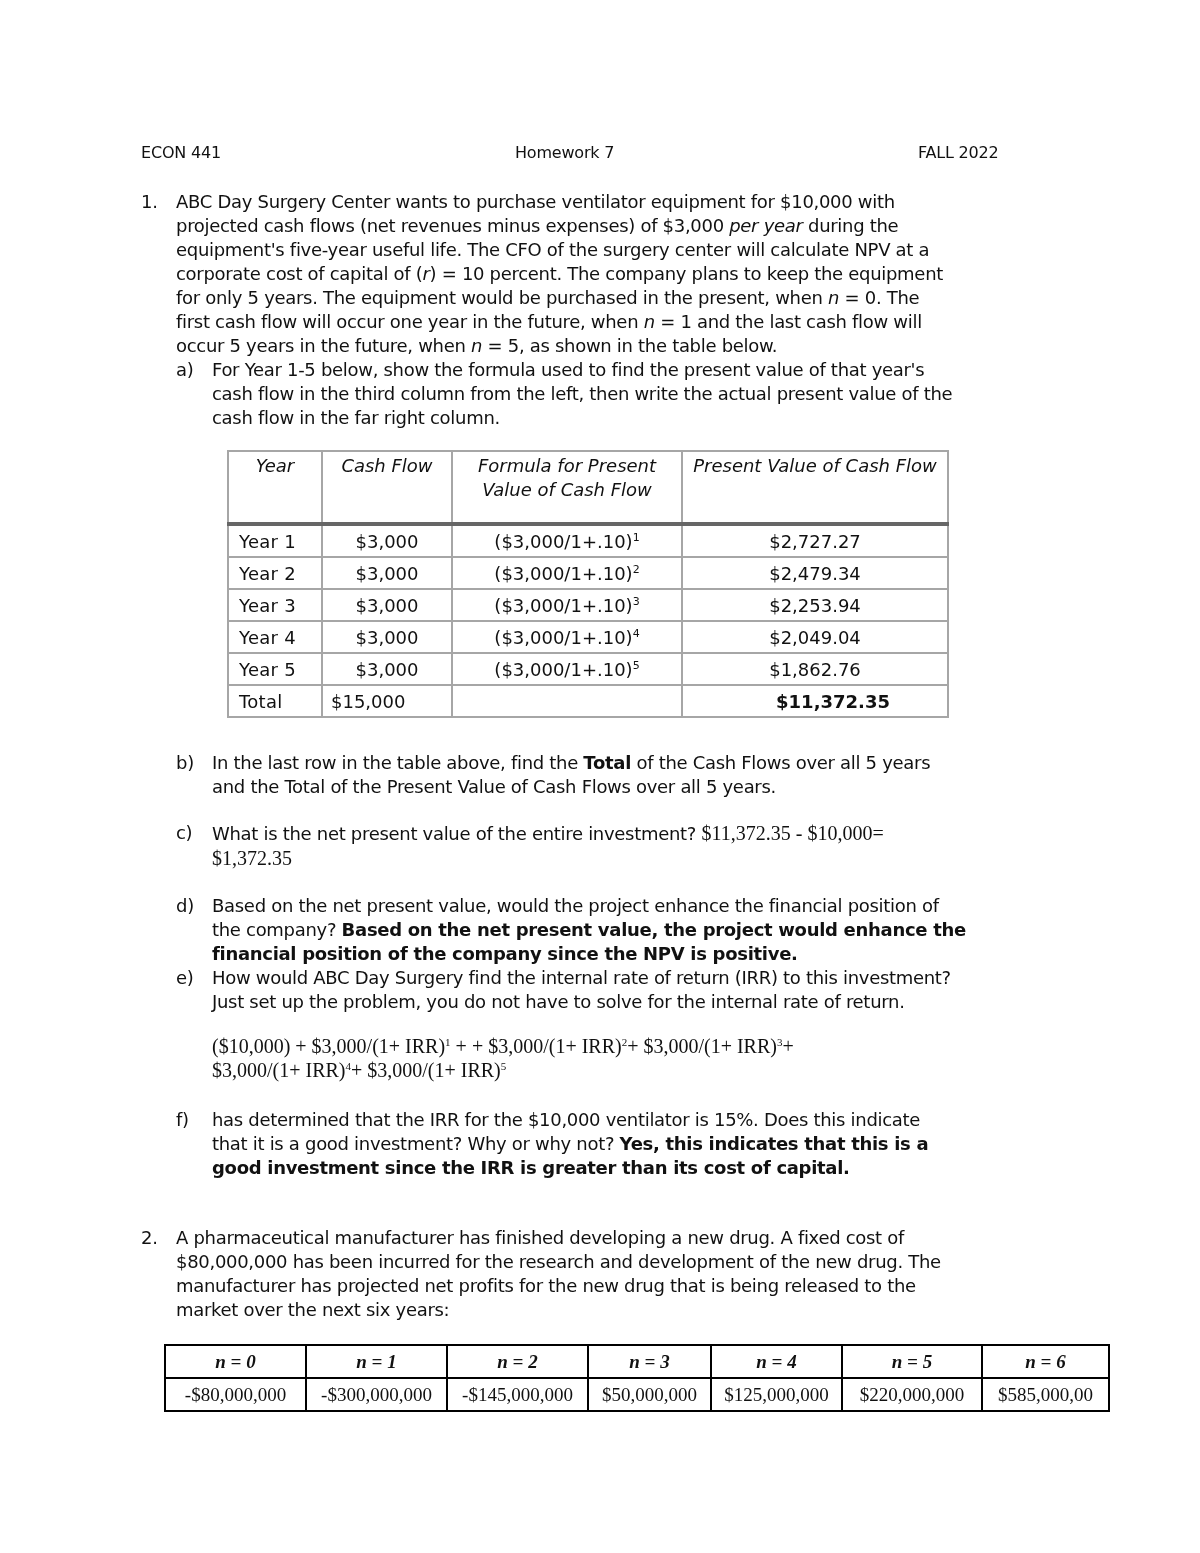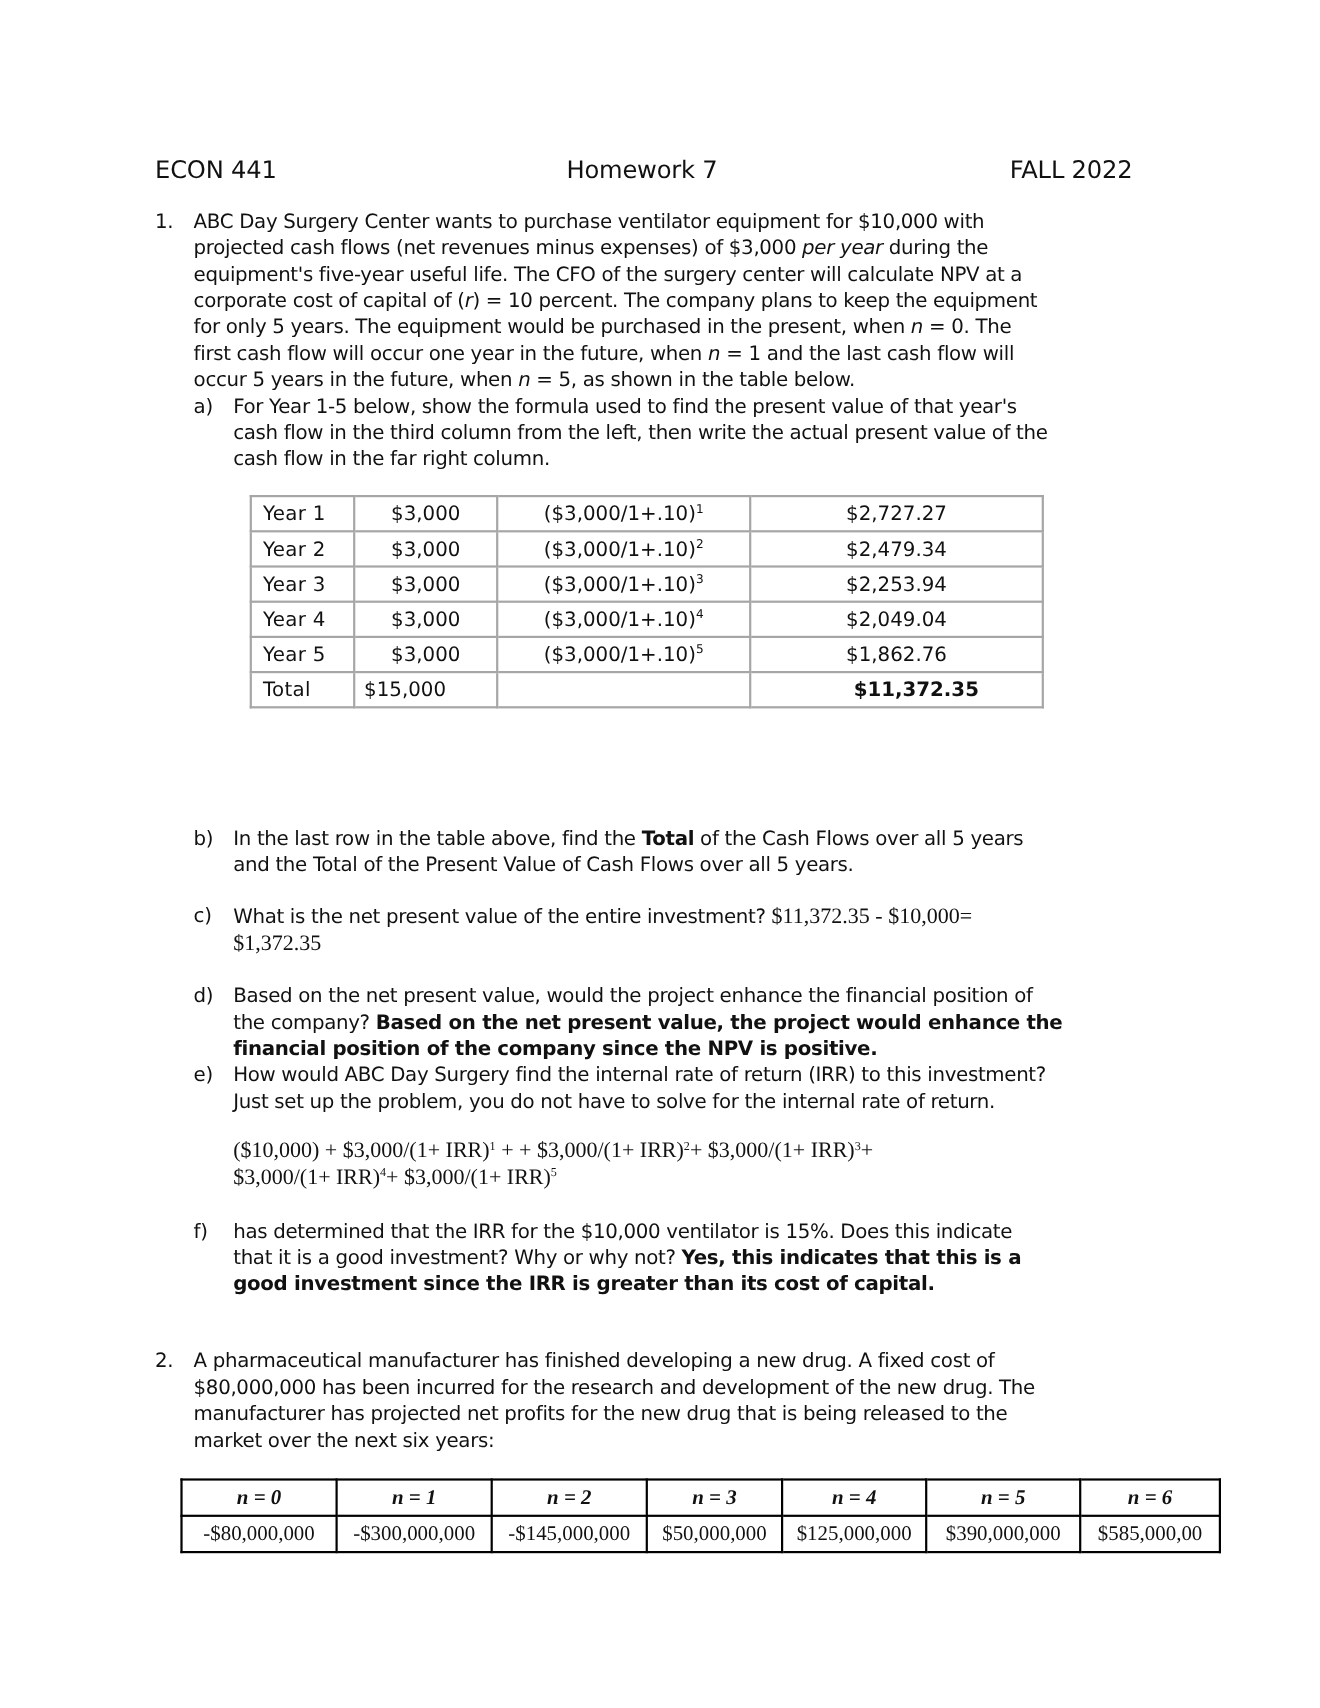--- a/index.html
+++ b/index.html
@@ -1,19 +1,19 @@
 <!DOCTYPE html>
 <html><head>
 <meta charset="utf-8">
 <style>
   html, body { margin: 0; padding: 0; background: #ffffff; }
   body { width: 1200px; height: 1553px; position: relative; overflow: hidden;
          font-family: "DejaVu Sans", sans-serif; color: #111; }
   .page { position: absolute; left: 0; top: 0; width: 1200px; height: 1553px; }
-  .hdr { position: absolute; top: 143px; font-size: 22px; letter-spacing: -0.2px; }
+  .hdr { position: absolute; top: 143px; font-size: 16px; letter-spacing: -0.2px; }
   .hdr-left { left: 141px; }
   .hdr-center { left: 515px; }
   .hdr-right { left: 918px; }
   .txt { font-size: 18px; line-height: 24px; letter-spacing: -0.3px; }
   .q { position: absolute; left: 141px; width: 930px; }
   .q .num { position: absolute; left: 0; top: 0; }
   .q .body { position: absolute; left: 35px; width: 890px; }
   .sub { position: absolute; left: 176px; width: 890px; }
   .sub .lbl { position: absolute; left: 0; top: 0; }
   .sub .body { position: absolute; left: 36px; width: 860px; }
@@ -70,20 +70,26 @@
   </div>
 
   <table class="t1">
     <colgroup>
       <col style="width:94px">
         <col style="width:130px">
         <col style="width:230px">
         <col style="width:266px">
     </colgroup>
     <tbody>
+        <tr class="head-row">
+      <th>Year</th>
+      <th>Cash Flow</th>
+      <th>Formula for Present Value of Cash Flow</th>
+      <th>Present Value of Cash Flow</th>
+    </tr>
     <tr>
       <td class="year">Year 1</td>
       <td>$3,000</td>
       <td><span>($3,000/1+.10)</span><sup>1</sup></td>
       <td>$2,727.27</td>
     </tr>
     <tr>
       <td class="year">Year 2</td>
       <td>$3,000</td>
       <td><span>($3,000/1+.10)</span><sup>2</sup></td>
@@ -194,19 +200,19 @@
       <td class="h">n = 4</td>
       <td class="h">n = 5</td>
       <td class="h">n = 6</td>
     </tr>
     <tr>
       <td>-$80,000,000</td>
       <td>-$300,000,000</td>
       <td>-$145,000,000</td>
       <td>$50,000,000</td>
       <td>$125,000,000</td>
-      <td>$390,000,000</td>
+      <td>$220,000,000</td>
       <td>$585,000,00</td>
     </tr>
   </tbody>
     </table>
 
 </div>
 
 </body></html>

